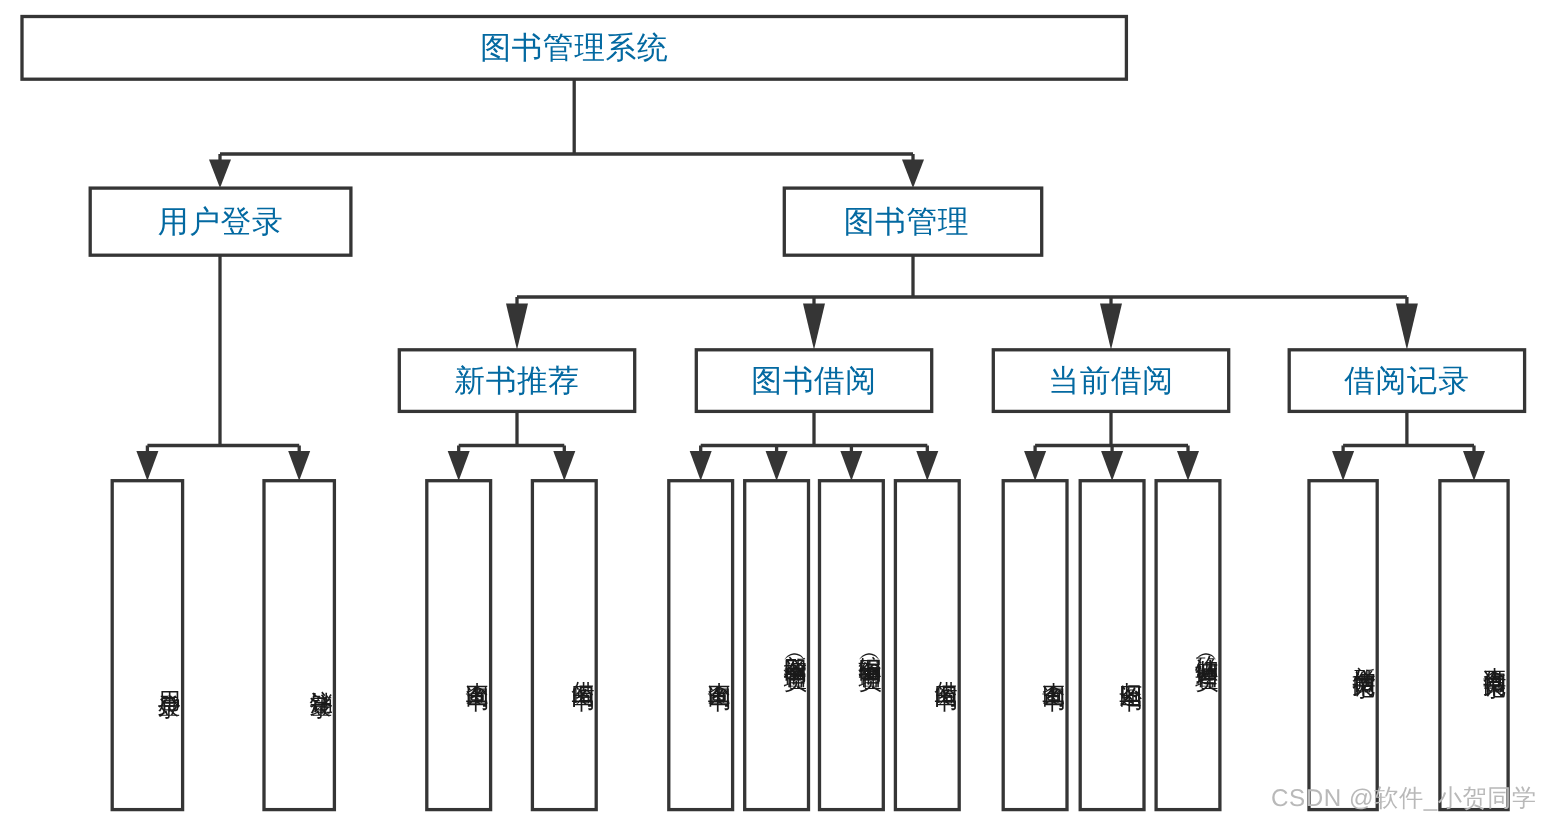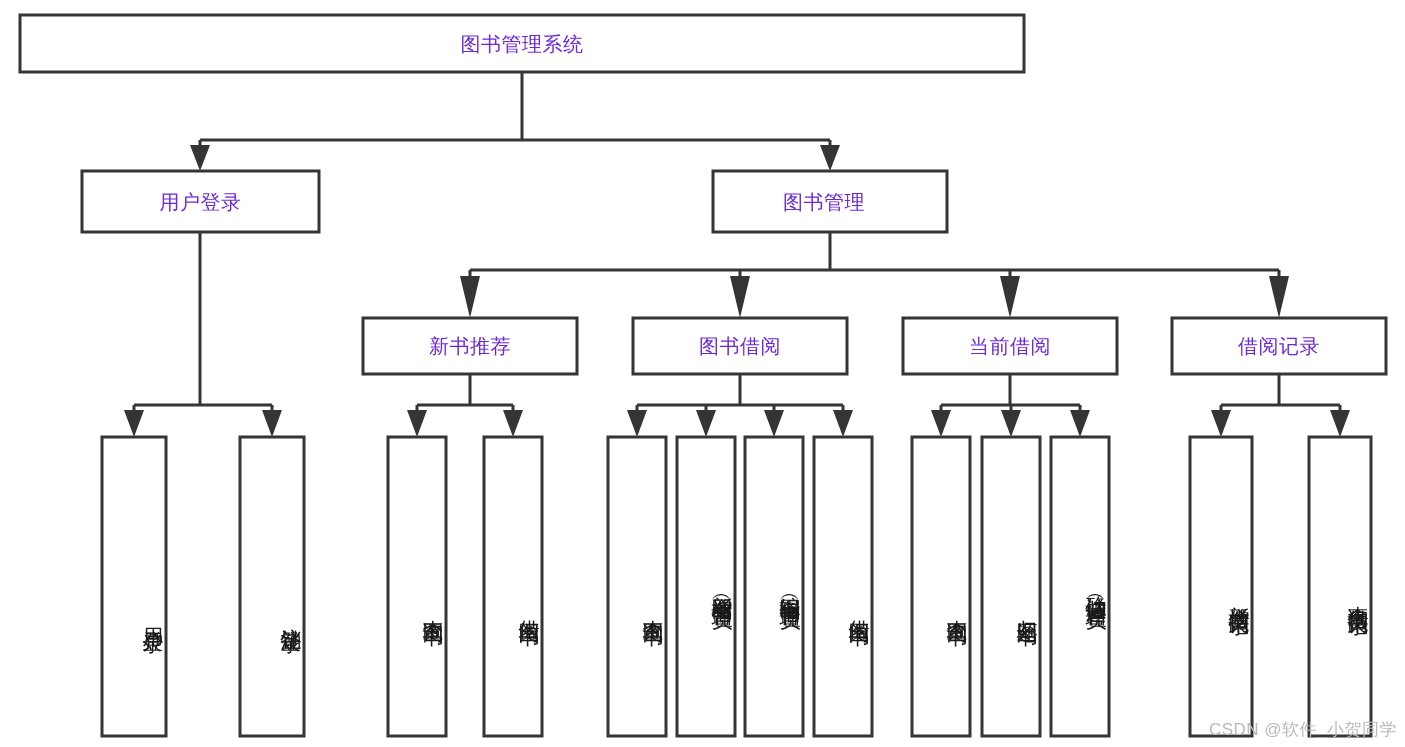--- a/index.html
+++ b/index.html
@@ -38,22 +38,22 @@
   }
   .arrow-head {
     fill: #353535;
     stroke: none;
   }
   .node-label-h {
     position: absolute;
     display: flex;
     align-items: center;
     justify-content: center;
-    color: #6d28d9;
-    font-size: 20px;
+    color: #0369a1;
+    font-size: 28px;
     letter-spacing: 0.5px;
     line-height: 1.2;
     white-space: nowrap;
     pointer-events: none;
   }
   .node-label-v {
     position: absolute;
     display: flex;
     align-items: flex-start;
     justify-content: center;
@@ -64,21 +64,21 @@
     text-orientation: upright;
     letter-spacing: 2px;
     white-space: nowrap;
     pointer-events: none;
   }
   #watermark {
     position: absolute;
     right: 8px;
     bottom: 6px;
     color: #b9b9b9;
-    font-size: 17px;
+    font-size: 22px;
     letter-spacing: 0.5px;
     white-space: nowrap;
   }
 </style>
 </head>
 <body>
 
 <div id="diagram-root">
 
   <svg id="tree-svg" viewBox="0 0 1405 747">

